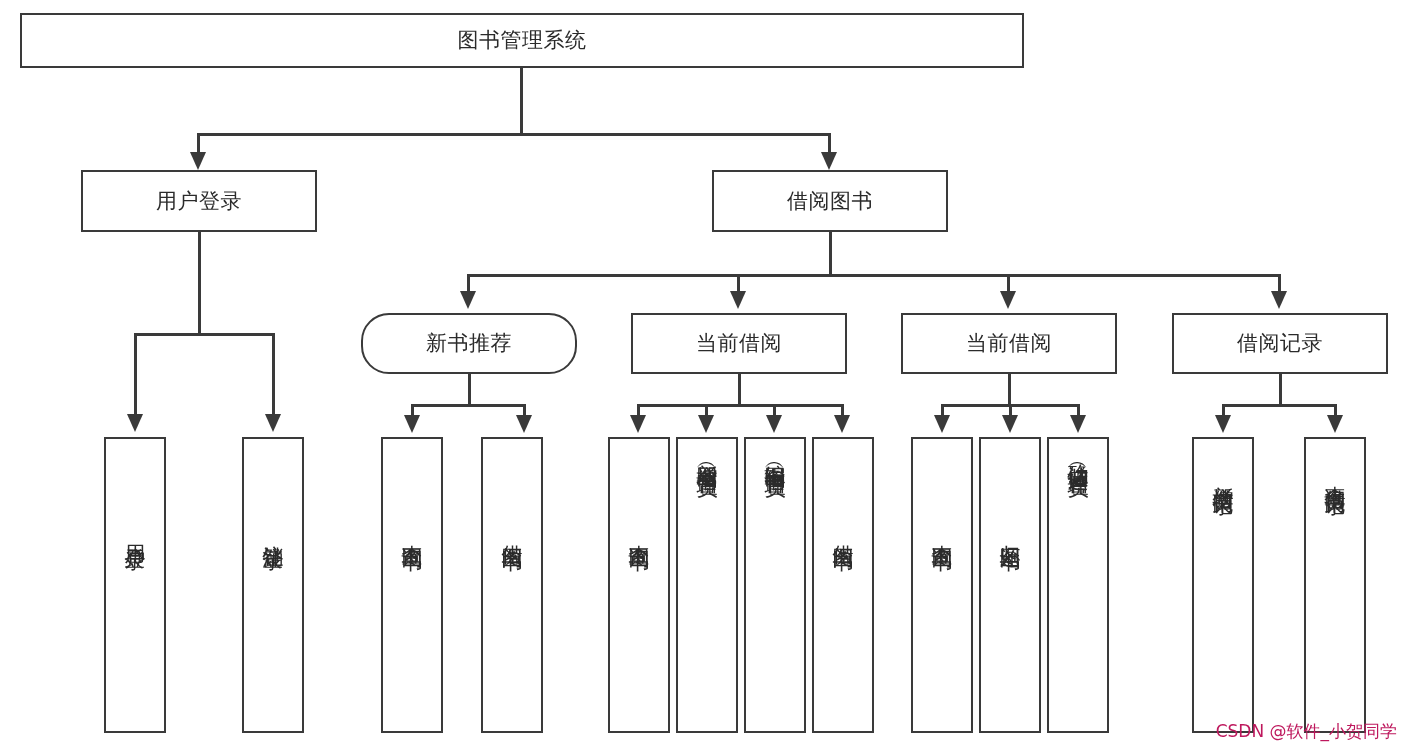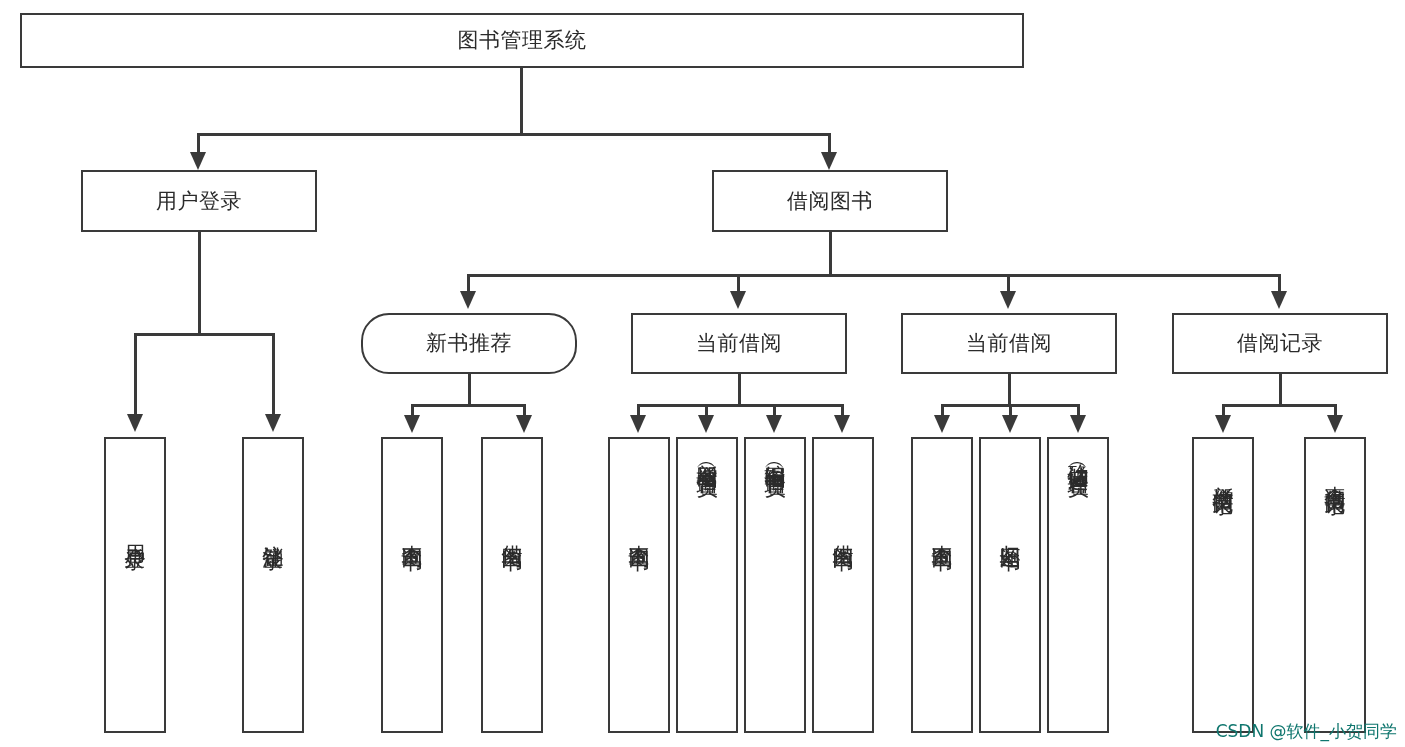--- a/index.html
+++ b/index.html
@@ -71,21 +71,21 @@
     border-left: 8px solid transparent;
     border-right: 8px solid transparent;
     border-top: 18px solid #3a3a3a;
   }
   
   #watermark {
     position: absolute;
     right: 8px;
     bottom: 4px;
     font-size: 17px;
-    color: #0f766e;
+    color: #be185d;
     white-space: nowrap;
     font-family: "DejaVu Sans", "Liberation Sans", sans-serif;
   }
 </style>
 </head>
 <body>
 
 <div id="canvas">
 
   <div class="node horiz" style="left:20px; top:13px; width:1004px; height:55px;">

